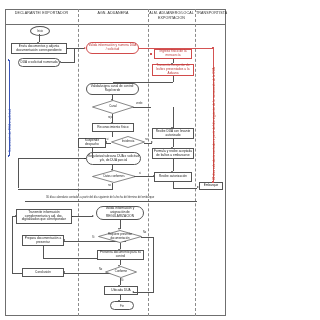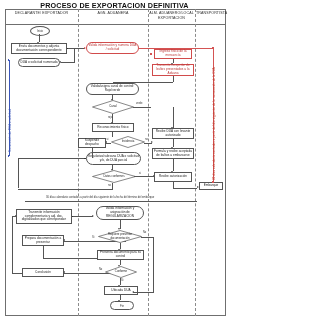--- a/index.html
+++ b/index.html
@@ -132,21 +132,20 @@
 
   .vbar{position:absolute;width:.7px;}
   .vbar.blue{background:#3a55b8;}
   .vbar.redv{background:#d45353;}
 </style>
 </head>
 <body>
 
 <div id="root">
 
-  <div class="title">PROCESO DE EXPORTACION DEFINITIVA</div>
 
   <div class="frame"></div>
   <div class="hdr-rule"></div>
   <div class="vdiv v1"></div>
   <div class="vdiv v2"></div>
   <div class="vdiv v3"></div>
 
   <div class="lane-hdr lh1">DECLARANTE/ EXPORTADOR</div>
   <div class="lane-hdr lh2">AGN. ADUANERA</div>
   <div class="lane-hdr lh3">ALM. ADUANERO/LOCAL EXPORTACION</div>

